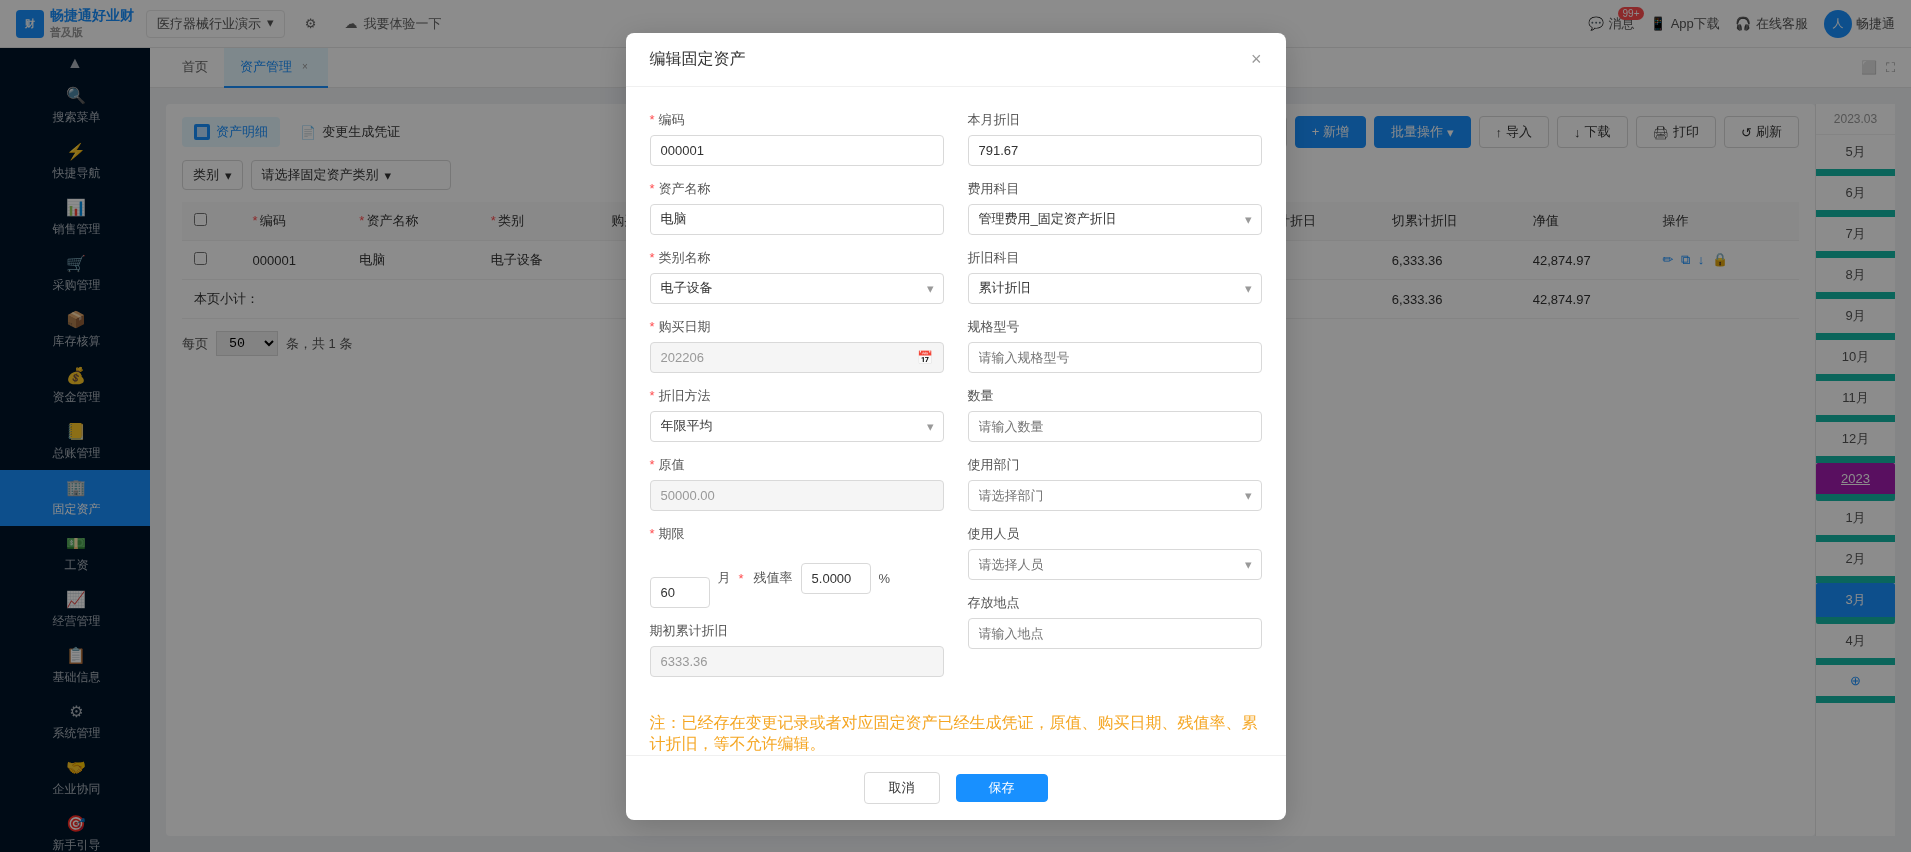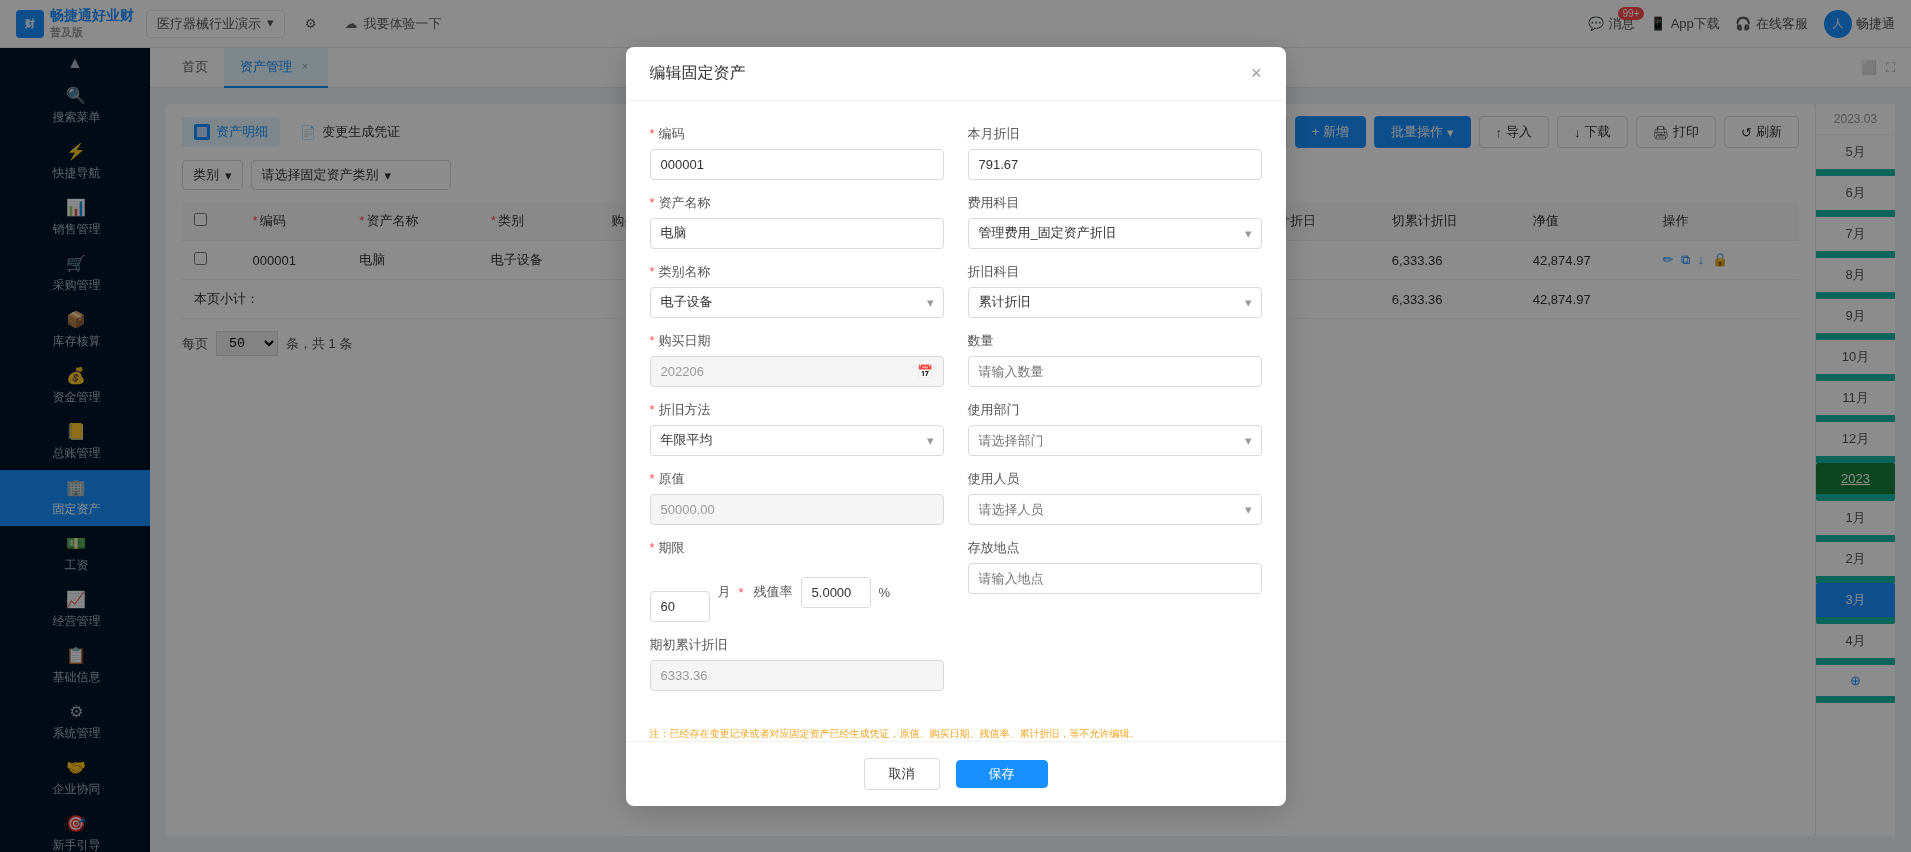--- a/index.html
+++ b/index.html
@@ -77,21 +77,21 @@
     .asset-table td { padding: 10px 12px; border-bottom: 1px solid #f0f0f0; font-size: 13px; color: #333; }
     .required-star { color: #ff4d4f; margin-right: 2px; }
     .table-action-btn { color: #1890ff; cursor: pointer; margin-right: 4px; }
     .table-footer { display: flex; align-items: center; padding: 12px 0; font-size: 13px; color: #555; gap: 8px; }
     .page-size-select { border: 1px solid #d9d9d9; border-radius: 0; padding: 3px 8px; font-family: Liberation Mono, monospace; }
 
     
     .right-panel { width: 80px; background: #fff; border-left: 1px solid #e8e8e8; display: flex; flex-direction: column; }
     .month-item { padding: 8px 4px; text-align: center; font-size: 13px; color: #555; border-bottom: 7px solid #14b8a6; cursor: pointer; }
     .month-item.highlight { background: #1890ff; color: #fff; border-radius: 2px; }
-    .month-item.highlight2 { background: #15803d; color: #fff; border-radius: 2px; text-decoration: underline; }
+    .month-item.highlight2 { background: #a21caf; color: #fff; border-radius: 2px; text-decoration: underline; }
 
     
     .modal-overlay {
       position: fixed; top: 0; left: 0; width: 100%; height: 100%;
       background: rgba(0,0,0,0.45); z-index: 1000;
       display: flex; align-items: center; justify-content: center;
     }
     .modal {
       background: #fff; border-radius: 8px; width: 660px;
       box-shadow: 0 6px 32px rgba(0,0,0,0.18); padding: 0; overflow: hidden;
@@ -111,21 +111,21 @@
     }
     .form-input.readonly { background: #f5f5f5; color: #999; }
     .form-select-wrapper { position: relative; }
     .form-select-wrapper::after { content: '▾'; position: absolute; right: 10px; top: 50%; transform: translateY(-50%); color: #999; pointer-events: none; }
     .form-select { appearance: none; -webkit-appearance: none; width: 100%; }
     .form-input-with-icon { position: relative; }
     .form-input-with-icon .cal-icon { position: absolute; right: 10px; top: 50%; transform: translateY(-50%); color: #999; cursor: pointer; }
     .form-period { display: flex; align-items: center; gap: 8px; }
     .form-period .form-input { width: 60px; }
     .form-period-unit { font-size: 13px; color: #555; }
-    .modal-note { font-size: 10px; color: #f5a623; margin-top: 12px; padding: 0 24px 0 24px; }
+    .modal-note { font-size: 16px; color: #f5a623; margin-top: 12px; padding: 0 24px 0 24px; }
     .modal-footer {
       display: flex; align-items: center; justify-content: center;
       gap: 16px; padding: 16px 24px; border-top: 1px solid #f0f0f0;
     }
     .btn-cancel { padding: 6px 24px; border-radius: 4px; border: 1px solid #d9d9d9; background: #fff; color: #333; cursor: pointer; font-size: 13px; }
     .btn-save { padding: 4px 32px; border-radius: 4px; border: 1px solid #1890ff; background: #1890ff; color: #fff; cursor: pointer; font-size: 13px; }
 
     
     ::-webkit-scrollbar { width: 6px; height: 6px; }
     ::-webkit-scrollbar-thumb { background: #c1c1c1; border-radius: 3px; }
@@ -505,20 +505,26 @@
 
             <div class="form-row">
               <div class="form-label">
                 <span>折旧科目</span>
               </div>
               <div class="form-select-wrapper">
                 <input class="form-input form-select" type="text" value="累计折旧" readonly="" style="">
               </div>
             </div>
 
+            <div class="form-row">
+              <div class="form-label">
+                <span>规格型号</span>
+              </div>
+              <input class="form-input" type="text" placeholder="请输入规格型号" style="">
+            </div>
 
             <div class="form-row">
               <div class="form-label">
                 <span>数量</span>
               </div>
               <input class="form-input" type="text" placeholder="请输入数量" style="">
             </div>
 
             <div class="form-row">
               <div class="form-label">

